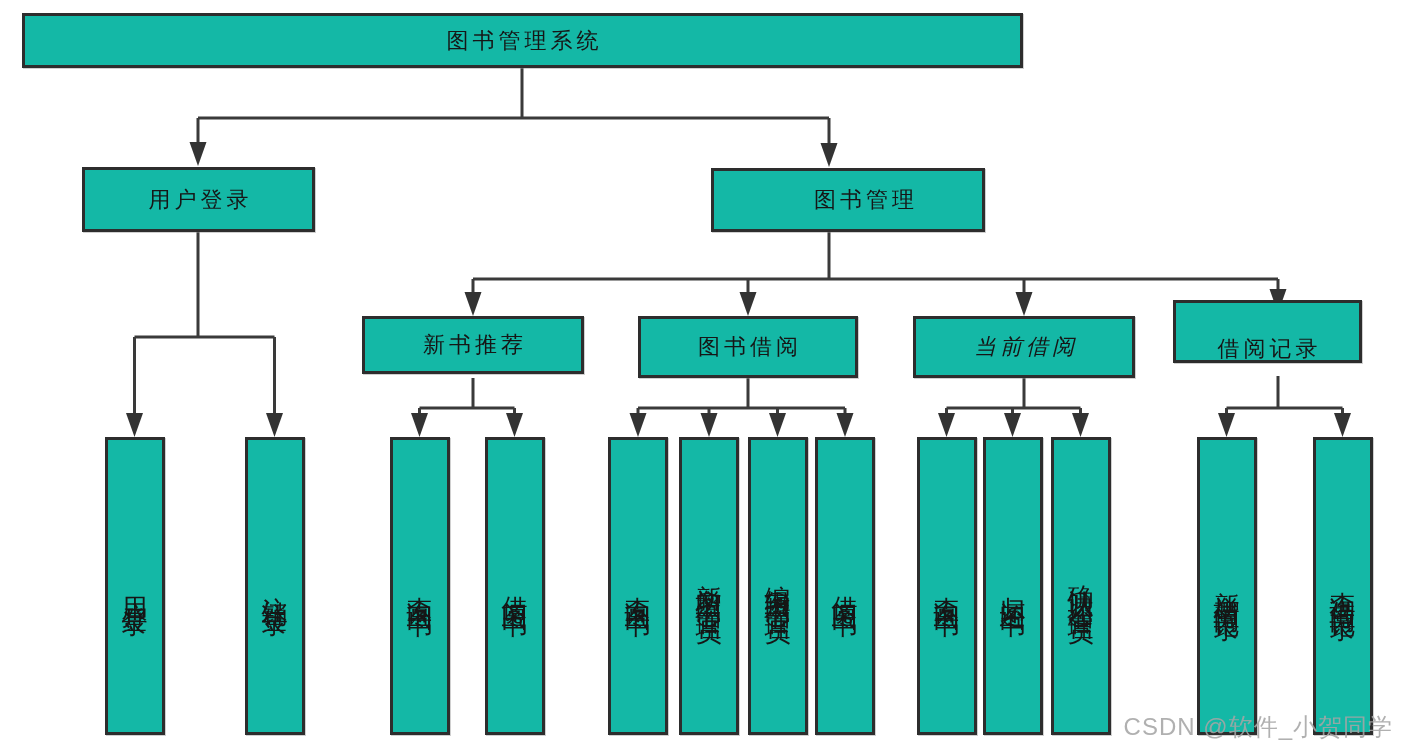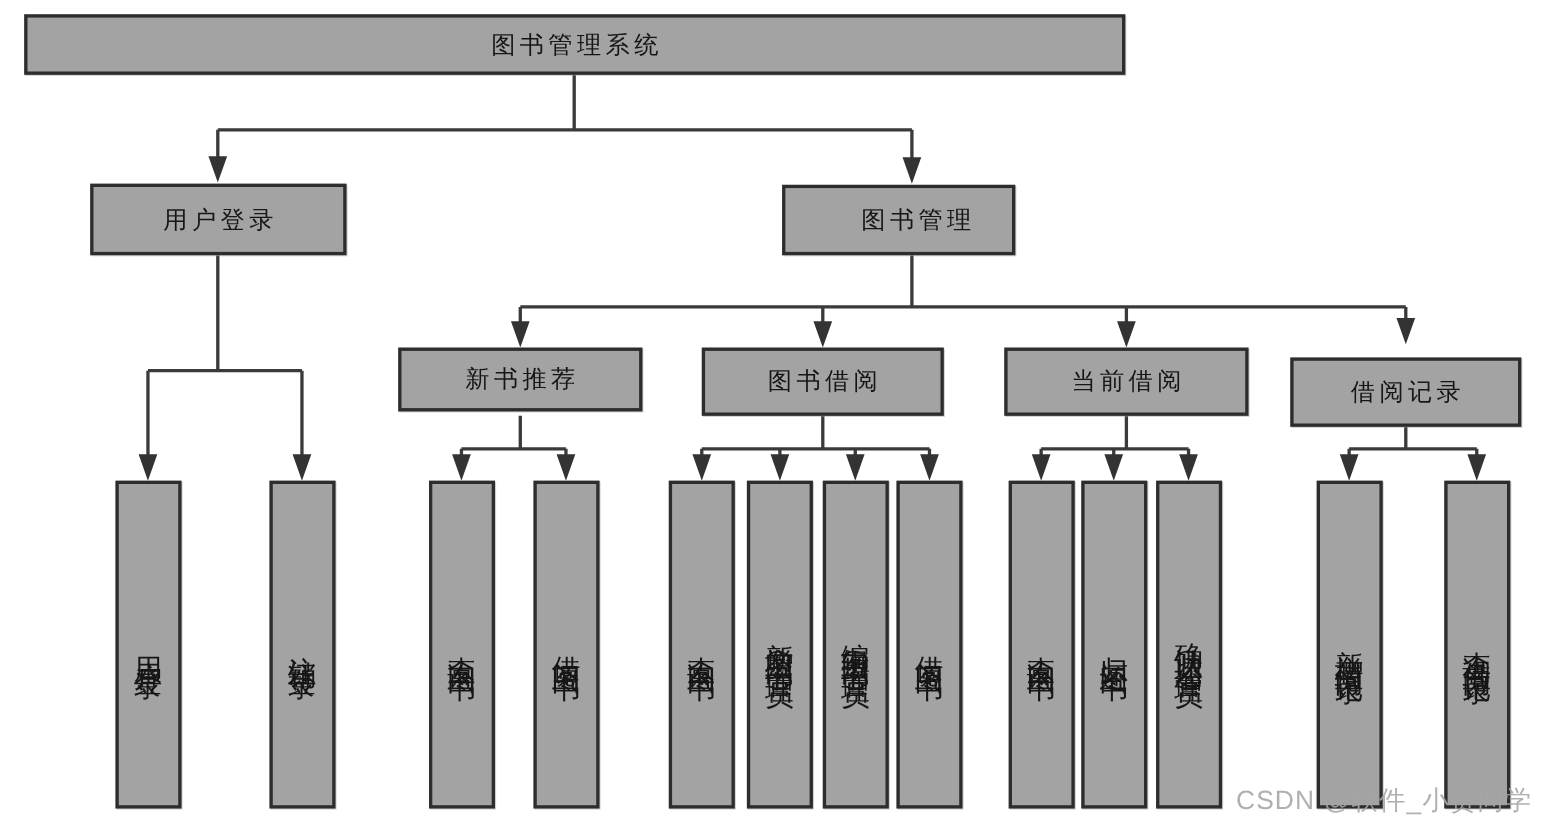--- a/index.html
+++ b/index.html
@@ -17,21 +17,21 @@
   }
   .wires {
     position: absolute;
     left: 0;
     top: 0;
     z-index: 1;
   }
   .hnode, .vnode {
     position: absolute;
     box-sizing: border-box;
-    background: #a3a3a3;
+    background: #14b8a6;
     border: 3px solid #2d2d2d;
     box-shadow: 1px 1px 0 rgba(150,150,150,0.45);
     display: flex;
     align-items: center;
     justify-content: center;
     z-index: 2;
     color: #161616;
   }
   .hnode .hlabel {
     font-size: 22px;
@@ -102,34 +102,34 @@
     </g>
   </svg>
 
   <div class="hnode" style="left:22px; top:13px; width:1001px; height:55px;">
     <span class="hlabel">图书管理系统</span>
   </div>
 
   <div class="hnode" style="left:82px; top:167px; width:233px; height:65px;">
     <span class="hlabel">用户登录</span>
   </div>
-  <div class="hnode" style="left:711px; top:168px; width:212px; height:64px;padding-left:32px;">
+  <div class="hnode" style="left:711px; top:168px; width:274px; height:64px;padding-left:32px;">
     <span class="hlabel">图书管理</span>
   </div>
 
   <div class="hnode" style="left:362px; top:316px; width:222px; height:58px;">
     <span class="hlabel">新书推荐</span>
   </div>
   <div class="hnode" style="left:638px; top:316px; width:220px; height:62px;">
     <span class="hlabel">图书借阅</span>
   </div>
-  <div class="hnode" style="left:913px; top:316px; width:222px; height:62px;">
+  <div class="hnode" style="left:913px; top:316px; width:222px; height:62px;font-style:italic;">
     <span class="hlabel">当前借阅</span>
   </div>
-  <div class="hnode" style="left:1173px; top:325px; width:210px; height:63px;">
+  <div class="hnode" style="left:1173px; top:300px; width:189px; height:63px;align-items:flex-end;">
     <span class="hlabel">借阅记录</span>
   </div>
 
   <div class="vnode" style="left:105px;">
     <span class="vlabel">用户登录</span>
   </div>
   <div class="vnode" style="left:245px;">
     <span class="vlabel">注销登录</span>
   </div>
 

